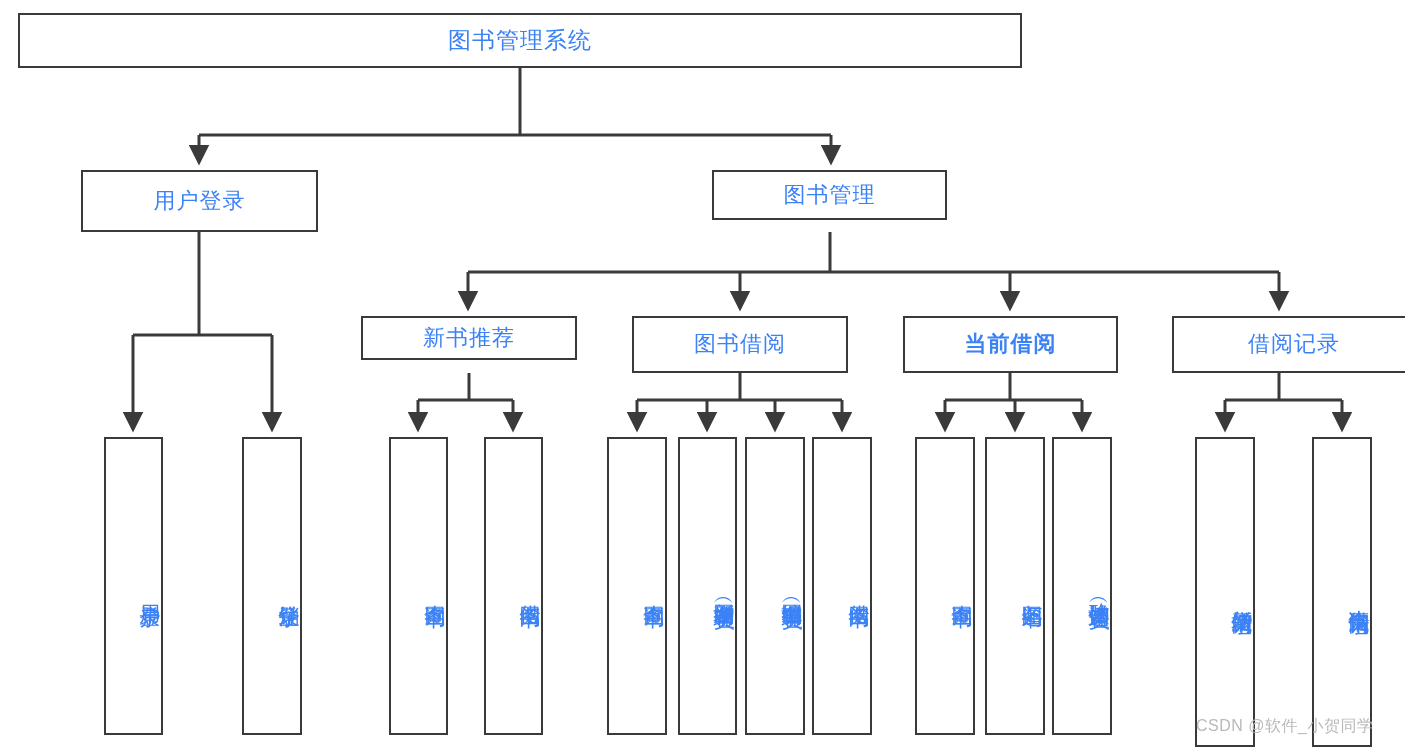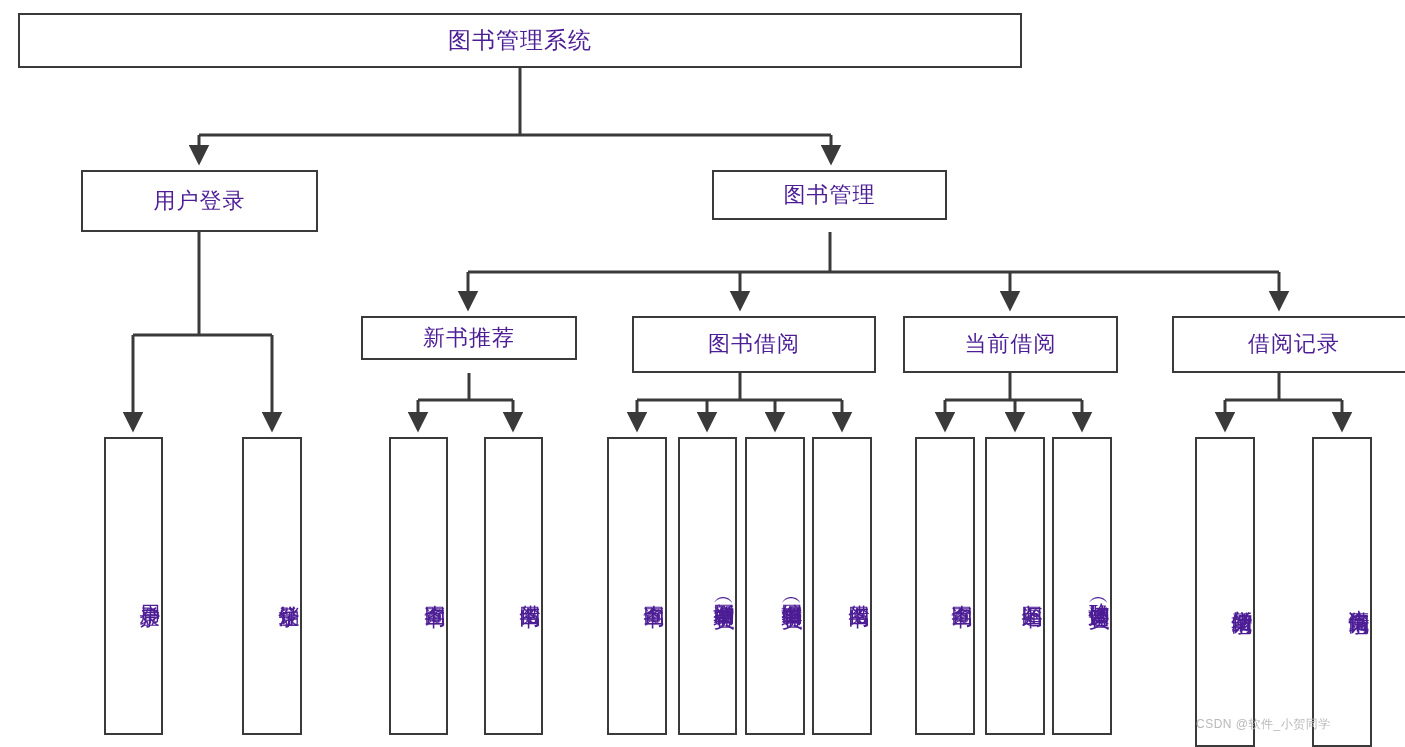--- a/index.html
+++ b/index.html
@@ -24,21 +24,21 @@
     top: 0;
     width: 1405px;
     height: 747px;
     pointer-events: none;
   }
   .node {
     position: absolute;
     box-sizing: border-box;
     border: 2px solid #3a3a3a;
     background: #ffffff;
-    color: #4c1d95;
+    color: #3b82f6;
     display: flex;
     align-items: center;
     justify-content: center;
     text-align: center;
     z-index: 2;
   }
   .node-h {
     font-size: 22px;
     line-height: 1.2;
     letter-spacing: 1px;
@@ -56,21 +56,21 @@
   }
   .node-v span {
     writing-mode: vertical-rl;
     text-orientation: upright;
     display: block;
   }
   #root-node { font-size: 23px; }
   .watermark {
     position: absolute;
     color: #b9b9b9;
-    font-size: 12px;
+    font-size: 16px;
     letter-spacing: 0.5px;
     z-index: 5;
     white-space: nowrap;
     font-family: "Liberation Sans", "DejaVu Sans", sans-serif;
   }
 </style>
 </head>
 <body>
 
 <div id="canvas">
@@ -132,24 +132,24 @@
   <div class="node node-h" style="left:81px; top:170px; width:237px; height:62px;">
     <span>用户登录</span>
   </div>
   <div class="node node-h" style="left:712px; top:170px; width:235px; height:50px;">
     <span>图书管理</span>
   </div>
 
   <div class="node node-h" style="left:361px; top:316px; width:216px; height:44px;">
     <span>新书推荐</span>
   </div>
-  <div class="node node-h" style="left:632px; top:316px; width:244px; height:57px;">
+  <div class="node node-h" style="left:632px; top:316px; width:216px; height:57px;">
     <span>图书借阅</span>
   </div>
-  <div class="node node-h" style="left:903px; top:316px; width:215px; height:57px;">
+  <div class="node node-h" style="left:903px; top:316px; width:215px; height:57px;font-weight:bold;">
     <span>当前借阅</span>
   </div>
   <div class="node node-h" style="left:1172px; top:316px; width:244px; height:57px;">
     <span>借阅记录</span>
   </div>
 
   <div class="node node-v" style="left:104px; top:437px; width:59px; height:298px;">
     <span>用户登录</span>
   </div>
   <div class="node node-v" style="left:242px; top:437px; width:60px; height:298px;">

